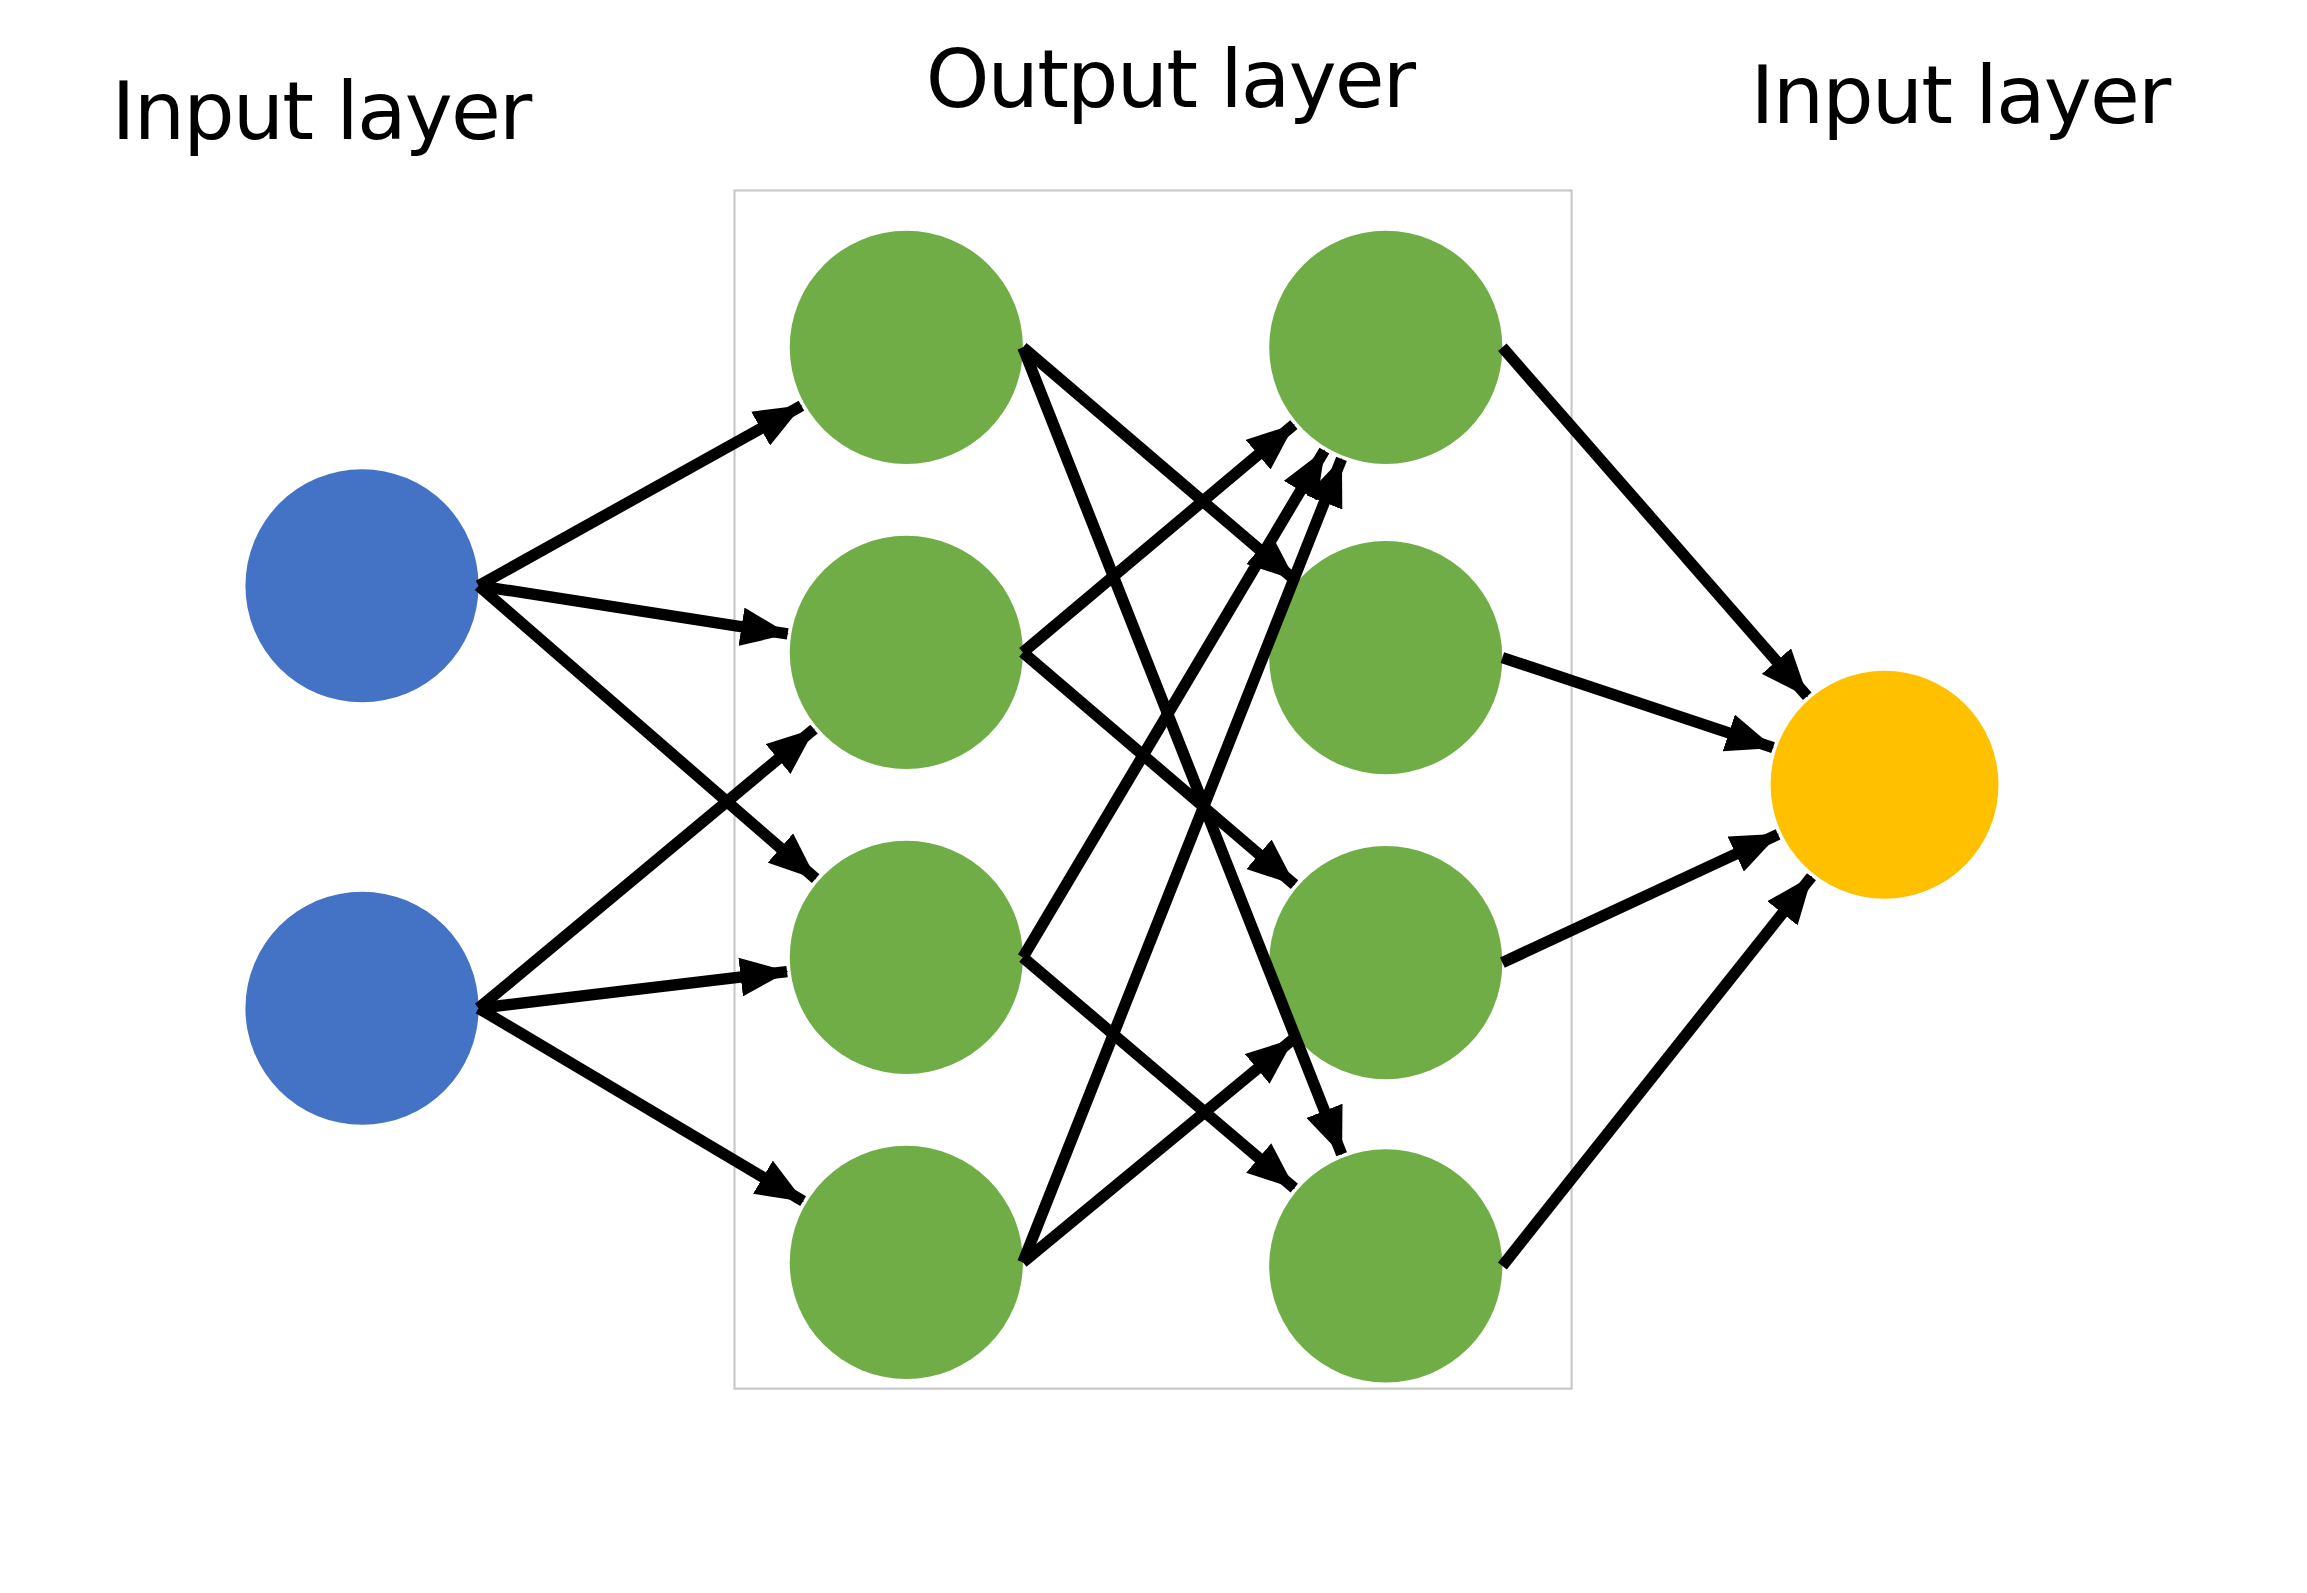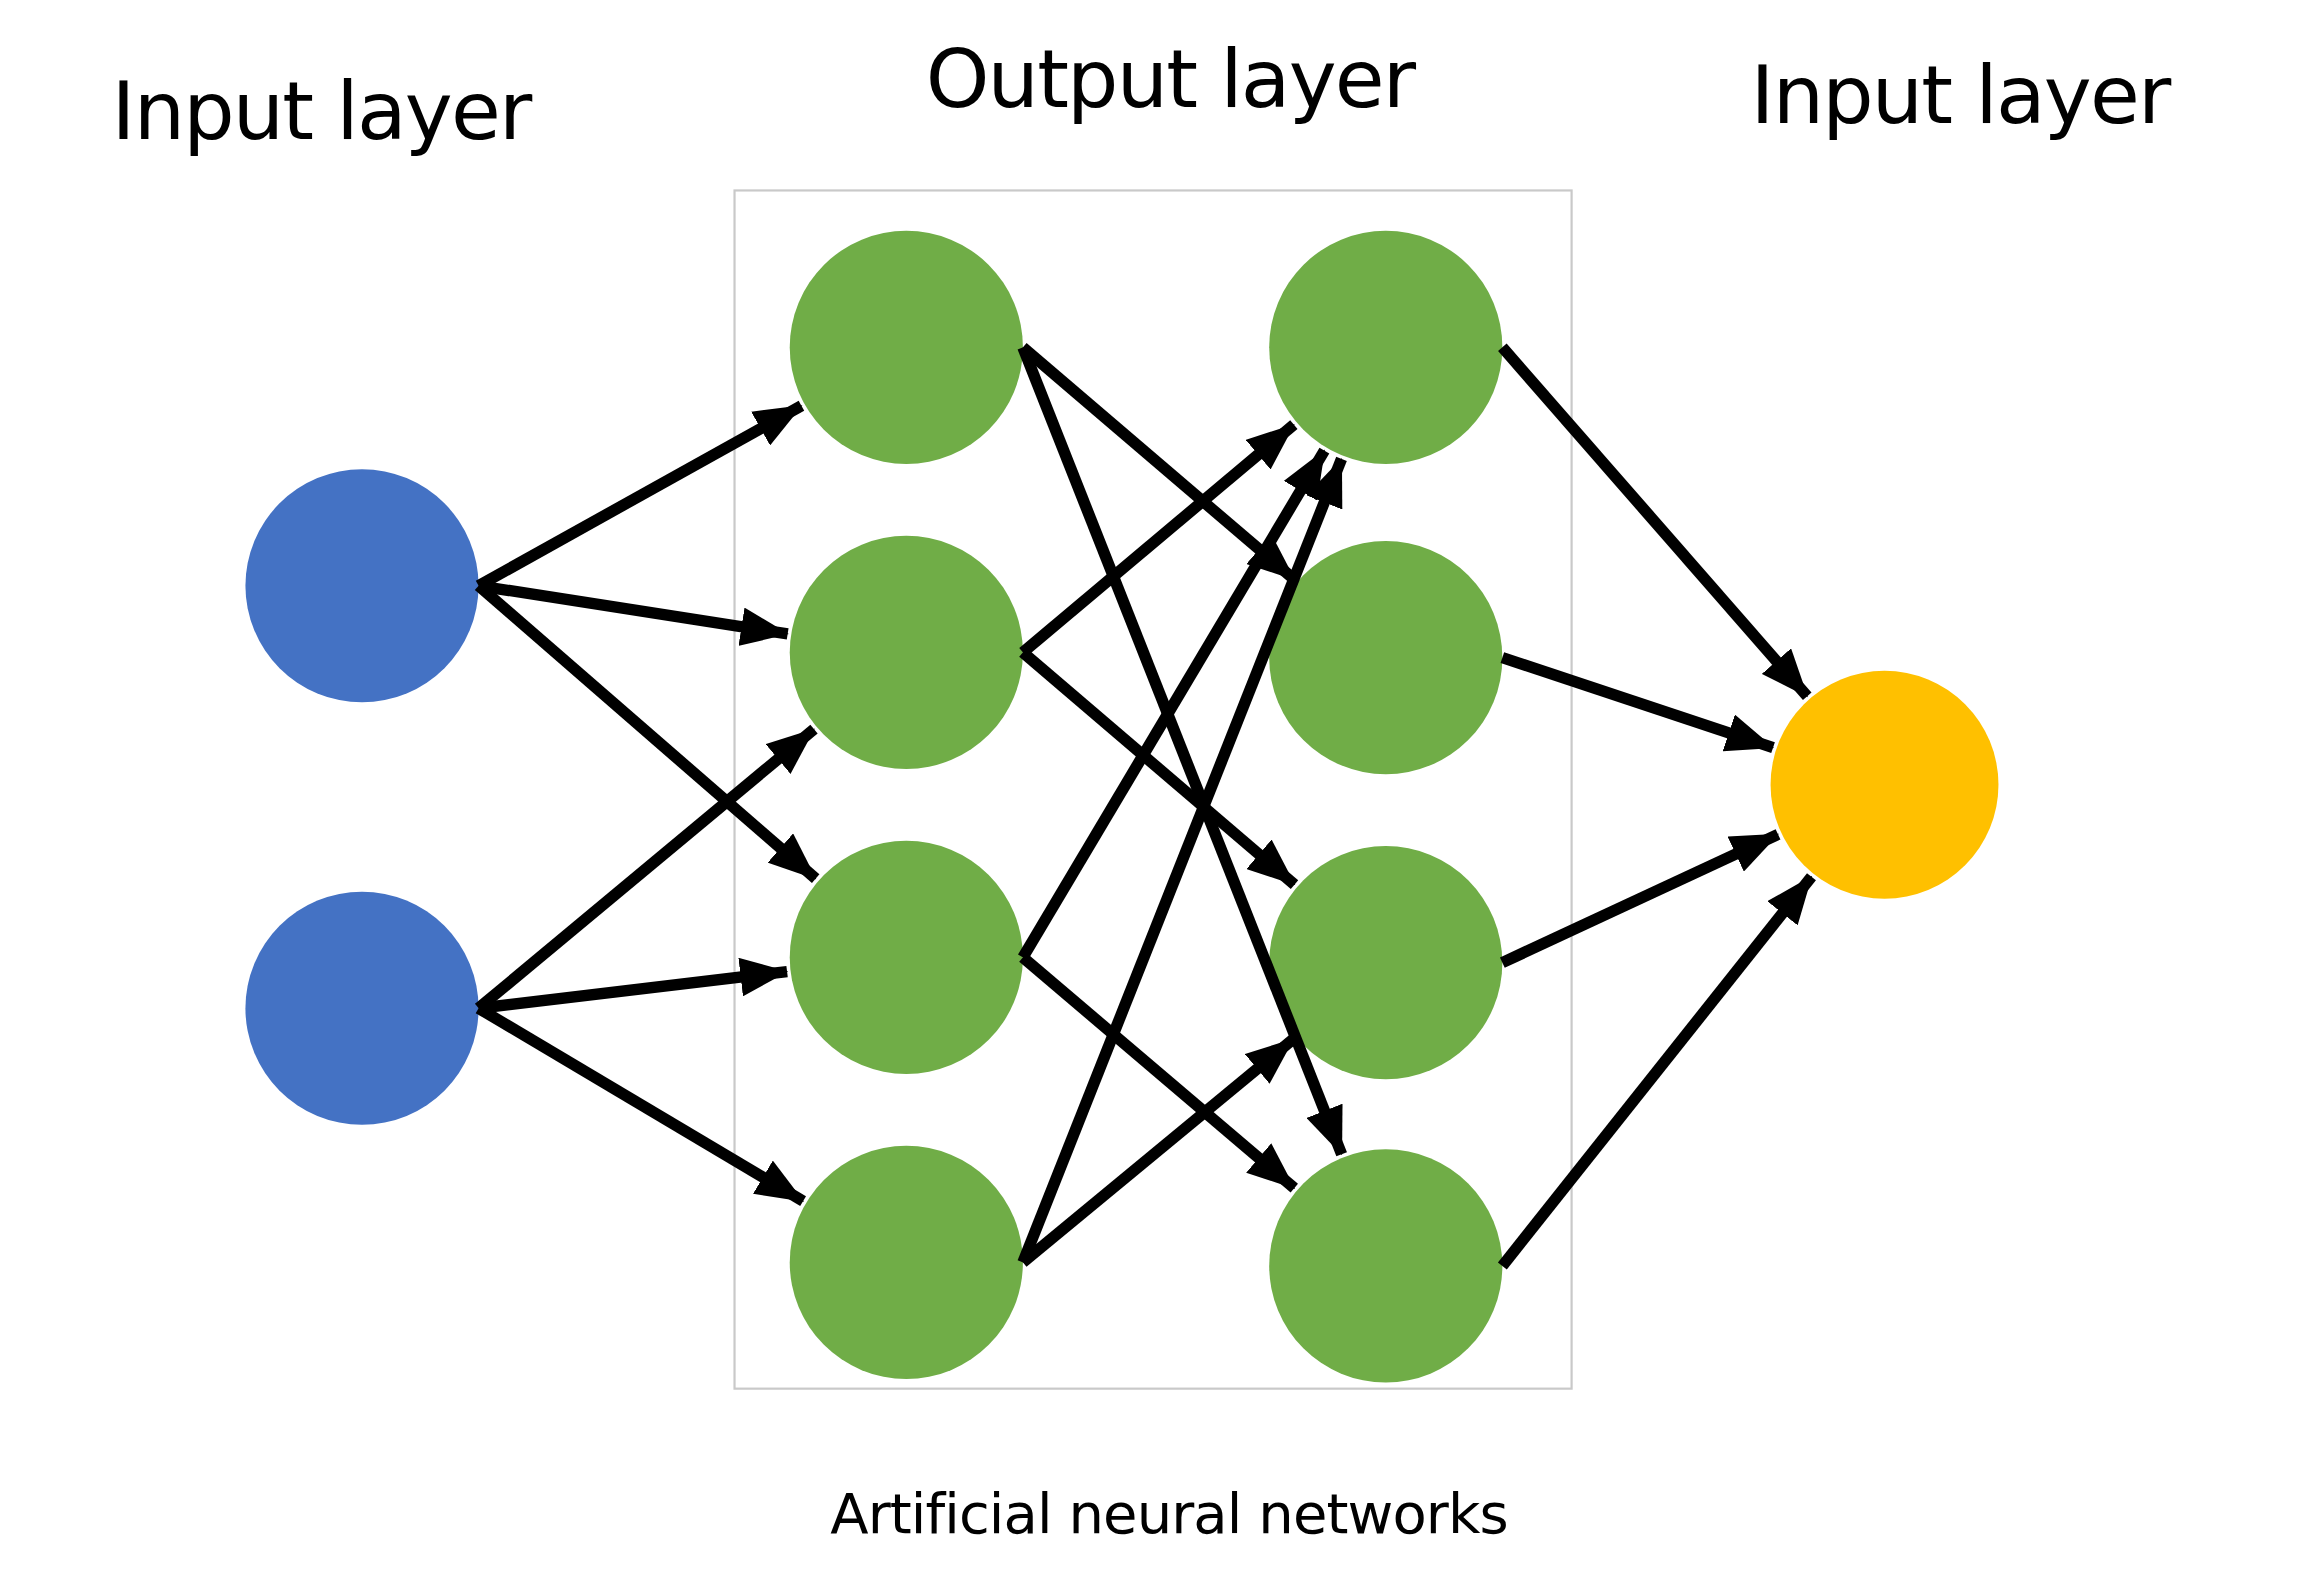--- a/index.html
+++ b/index.html
@@ -90,16 +90,15 @@
       <line x1="1714" y1="1098" x2="2028.52167997714" y2="951.5598600106435" stroke="#000000" stroke-width="13" marker-end="url(#ah)"></line>
       <line x1="1714" y1="1444" x2="2066.66434524163" y2="999.9341157393236" stroke="#000000" stroke-width="13" marker-end="url(#ah)"></line>
     </svg>
 
   <div class="layer-label input">Input layer</div>
 
   <div class="layer-label hidden">Output layer</div>
 
   <div class="layer-label output">Input layer</div>
 
-  <div class="caption-label">Artificial neural networks</div>
 
 </div>
 
 
 </body></html>

